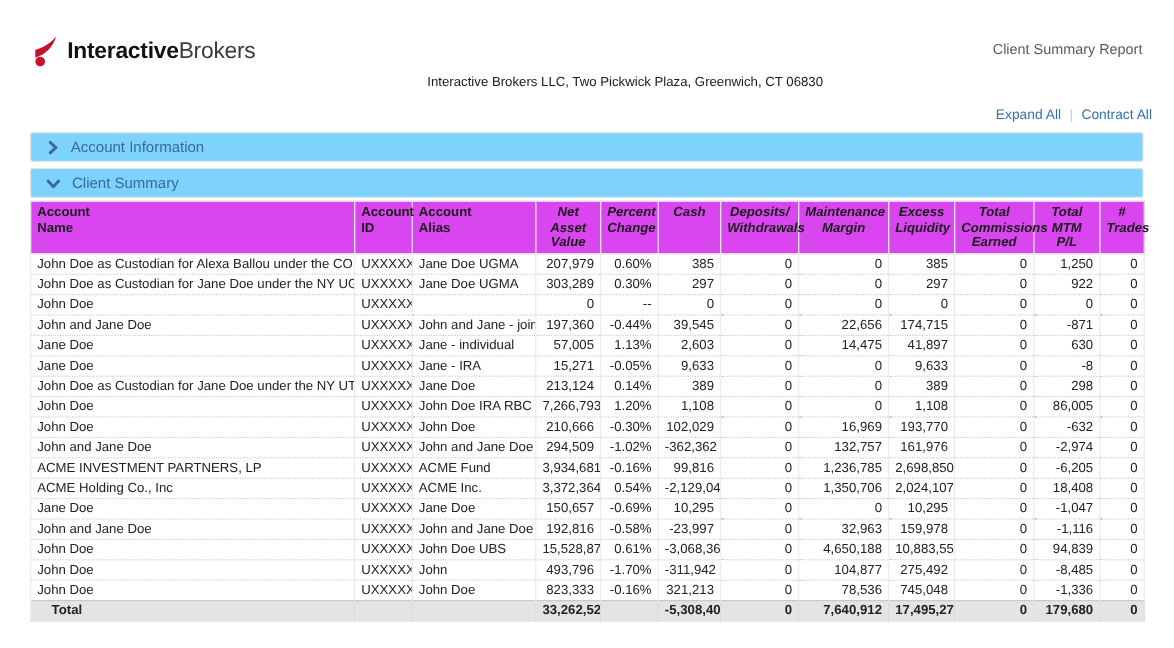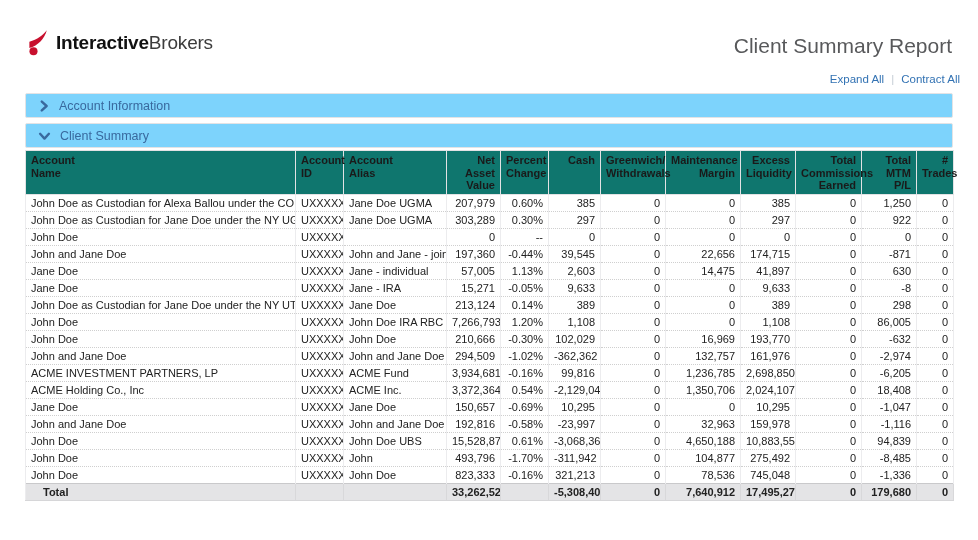--- a/index.html
+++ b/index.html
@@ -13,21 +13,21 @@
 
   
   .brand-row {
     display: flex; justify-content: space-between; align-items: flex-start;
     padding: 30px 26px 0 28px;
   }
   .brand { display: flex; align-items: center; gap: 6px; }
   .brand-text { font-size: 19px; letter-spacing: -0.2px; }
   .brand-text .bold { font-weight: bold; color: #111; }
   .brand-text .light { font-weight: normal; color: #3c3c3c; }
-  .report-title { font-size: 21px; color: #58595b; margin-top: 4px; font-weight: normal; }
+  .report-title { font-size: 12px; color: #58595b; margin-top: 4px; font-weight: normal; }
 
   .address { text-align: center; font-size: 11px; color: #1a1a1a; margin-top: 7px; padding-left: 64px; }
 
   .links-row {
     text-align: right; padding-right: 18px; margin-top: 15px;
     font-size: 11.5px;
   }
   .links-row a { color: #3272b3; text-decoration: none; }
   .links-sep { color: #c4cdd5; margin: 0 7px; }
 
@@ -43,27 +43,27 @@
   .section-label { color: #39699e; font-size: 12.5px; }
   .chev { display: inline-flex; }
 
   
   table.report {
     margin: 2px 25px 0; width: 928px;
     border-collapse: collapse; table-layout: fixed;
     font-size: 11px;
   }
   table.report th {
-    background: #0f766e; font-weight: bold; text-align: left;
+    background: #d946ef; font-weight: bold; text-align: left;
     vertical-align: top; padding: 3px 5px 2px 5px;
     border: 1px solid #e2e2e4; border-left: none;
     white-space: pre-line; line-height: 12.5px;
   }
   table.report th:first-child { border-left: 1px solid #e2e2e4; }
-  table.report th.num { text-align: right; }
+  table.report th.num { text-align: center; font-style: italic; }
   table.report td {
     padding: 1px 5px; height: 16px; line-height: 14px;
     border-right: 1px solid #ececee;
     border-bottom: 1px dotted #cfcfcf;
     overflow: hidden; white-space: nowrap; color: #222;
   }
   table.report td:first-child { border-left: 1px solid #ececee; }
   table.report td.num { text-align: right; }
   table.report tfoot td {
     background: #e4e4e6; font-weight: bold;
@@ -83,20 +83,21 @@
         <svg width="22" height="26" viewBox="0 0 24 28">
           <path d="M20.5,0 C18,9.5 11,16.5 1.5,19.5 L1.5,12.5 C10,10 16.5,5.5 20.5,0 Z" fill="#c8102e"></path>
           <circle cx="6" cy="23" r="4.4" fill="#c8102e"></circle>
         </svg>
       </span>
       <span class="brand-text"><span class="bold">Interactive</span><span class="light">Brokers</span></span>
     </div>
     <div class="report-title">Client Summary Report</div>
   </div>
 
+  <div class="address">Interactive Brokers LLC, Two Pickwick Plaza, Greenwich, CT 06830</div>
 
   <div class="links-row">
     <a href="#">Expand All</a><span class="links-sep">|</span><a href="#">Contract All</a>
   </div>
 
   <div class="section-bar first">
     <span class="chev">
       <svg width="12" height="12" viewBox="0 0 12 12">
           <path d="M3.8 1.6 L8.6 6 L3.8 10.4" fill="none" stroke="#39699e" stroke-width="2.4" stroke-linecap="round" stroke-linejoin="round"></path>
         </svg>
@@ -135,21 +136,21 @@
           <th>Account
 ID</th>
           <th>Account
 Alias</th>
           <th class="num">Net
 Asset
 Value</th>
           <th class="num">Percent
 Change</th>
           <th class="num">Cash</th>
-          <th class="num">Greenwich/
+          <th class="num">Deposits/
 Withdrawals</th>
           <th class="num">Maintenance
 Margin</th>
           <th class="num">Excess
 Liquidity</th>
           <th class="num">Total
 Commissions
 Earned</th>
           <th class="num">Total
 MTM P/L</th>

